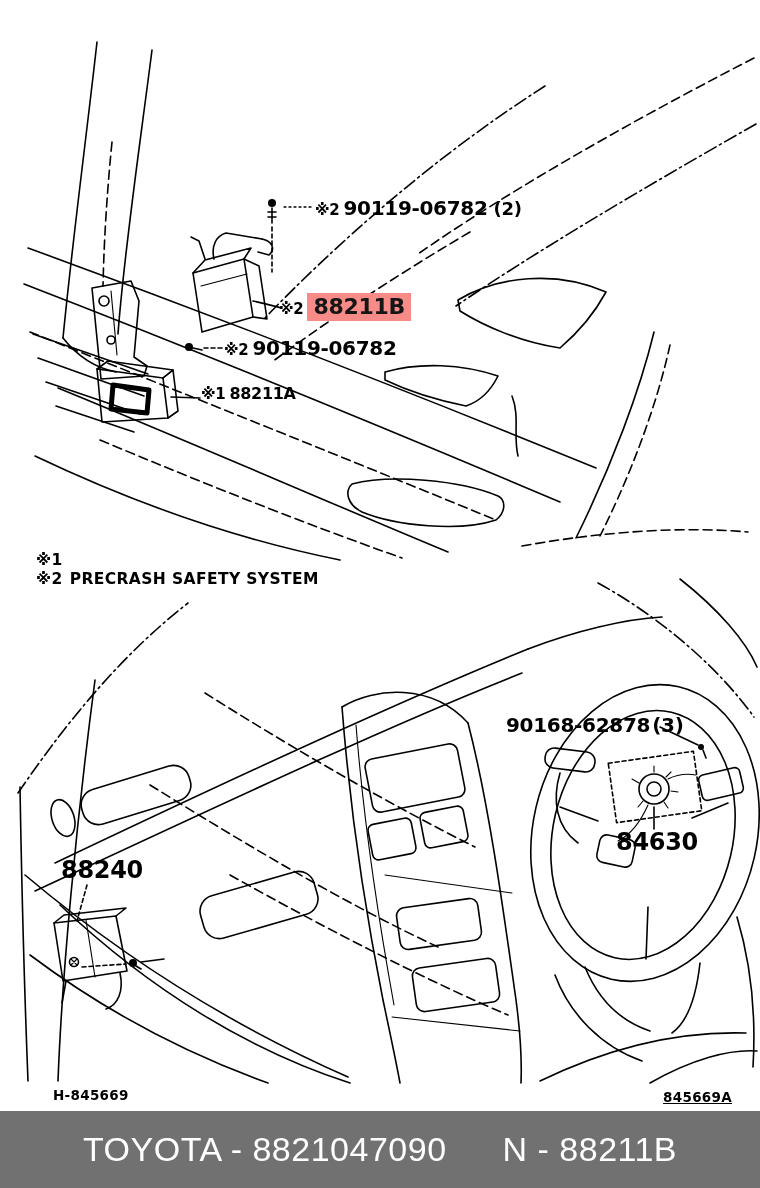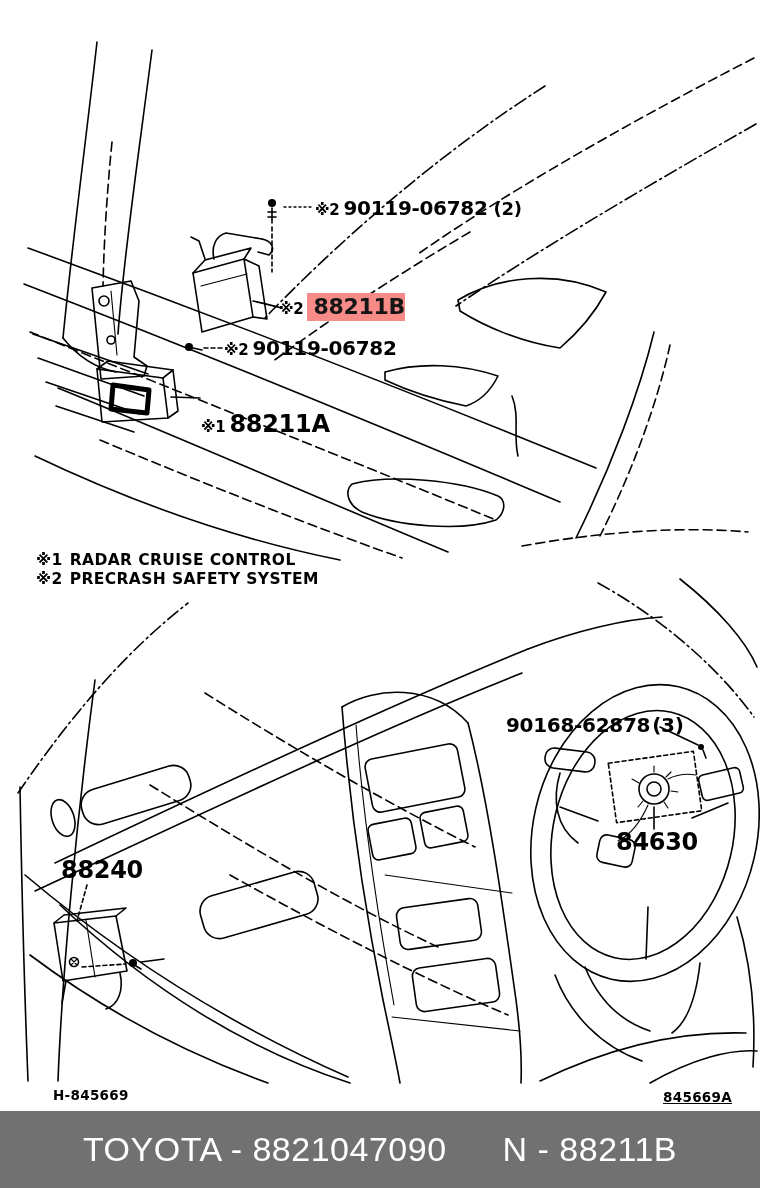--- a/index.html
+++ b/index.html
@@ -16,23 +16,23 @@
   svg .dots{stroke-dasharray:2 3;stroke-width:1.3;}
   svg .dash2{stroke-dasharray:4 3;}
   svg .thick{stroke-width:5;}
   svg .thin{stroke-width:1.1;}
   svg .blob{fill:var(--line);stroke:none;}
   .plabel{position:absolute;display:inline-flex;align-items:baseline;gap:4px;white-space:nowrap;
           font-weight:bold;color:#000;letter-spacing:-0.3px;cursor:pointer;}
   .plabel .marker{font-size:15px;font-weight:bold;}
   .plabel .pn{font-size:20px;}
   .plabel .qty{font-size:18px;margin-left:2px;}
-  .plabel .hl{background:var(--highlight);padding:1px 0 2px 6px;font-size:22px;color:#151515;}
+  .plabel .hl{background:var(--highlight);padding:1px 6px 2px 6px;font-size:22px;color:#151515;}
   .lbl-lg .pn{font-size:24px;}
-  .lbl-md .pn{font-size:24px;margin-top:26px;}
+  .lbl-md .pn{font-size:16px;}
   .legend{position:absolute;left:36px;top:551px;font-weight:bold;font-size:15.5px;
           letter-spacing:0.4px;line-height:19px;color:#000;}
   .legend .row{display:flex;gap:7px;}
   .plate-code{position:absolute;font-size:13.5px;font-weight:bold;color:#000;letter-spacing:0.3px;margin-left:27px;}
   #code-left{left:26px;top:1087px;}
   #code-right{right:28px;top:1089px;text-decoration:underline;}
   #footer-bar{position:absolute;left:0;top:1111px;width:760px;height:77px;background:var(--footer-bar);
               display:flex;align-items:center;justify-content:center;gap:56px;
               font-family:"Liberation Sans",sans-serif;font-size:34px;color:var(--footer-text);
               letter-spacing:0.5px;}
@@ -205,21 +205,20 @@
   </div>
 
   <div class="plabel lbl-md" style="left:201px;top:384px">
     <span class="marker">※1</span>
     <span class="pn">88211A</span>
   </div>
 
   <div class="legend">
     <div class="row">
       <span>※1</span>
-      <span>RADAR CRUISE CONTROL</span>
     </div>
     <div class="row">
       <span>※2</span>
       <span>PRECRASH SAFETY SYSTEM</span>
     </div>
   </div>
 
   <div class="plabel" style="left:506px;top:713px">
     <span class="pn">90168-62878</span>
       <span class="pn" style="margin-left:-2px">(3)</span>

